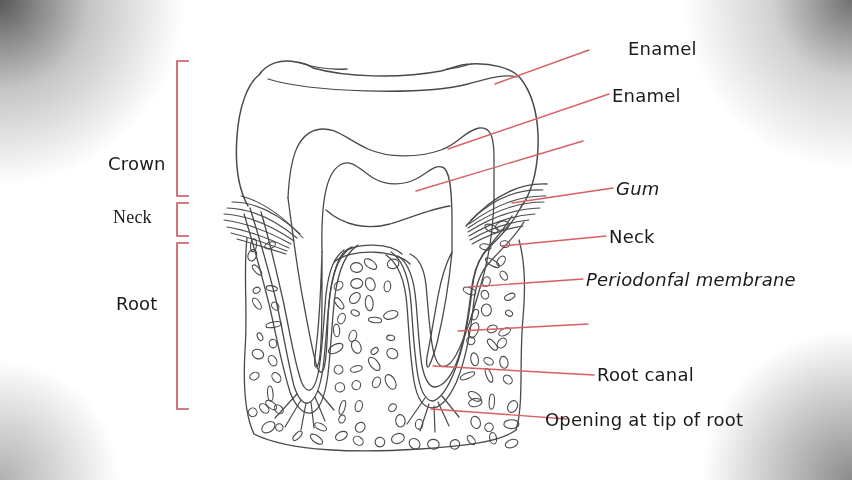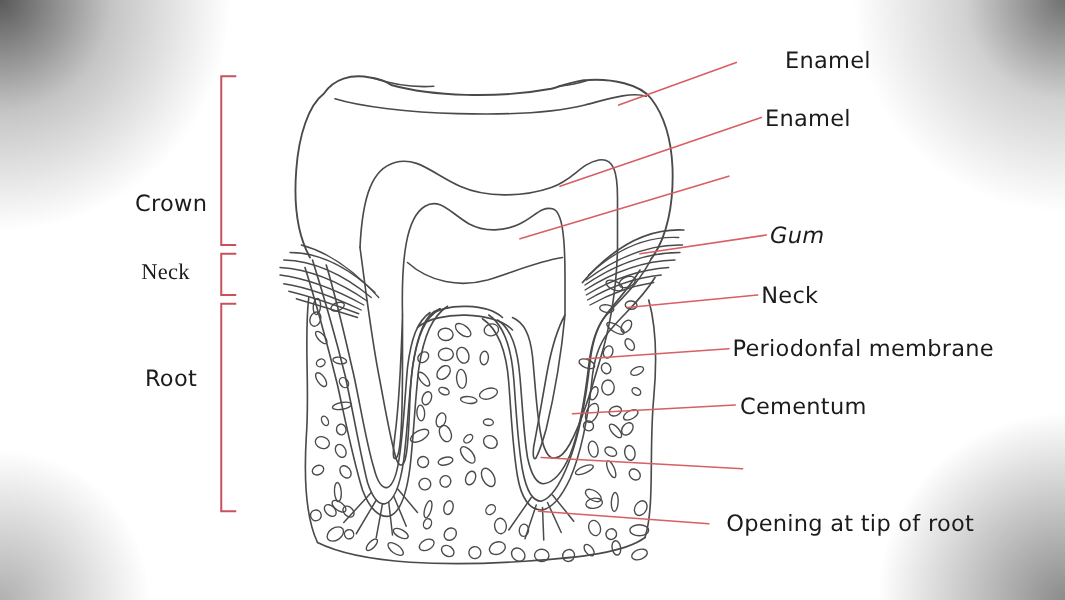--- a/index.html
+++ b/index.html
@@ -229,17 +229,17 @@
   </svg>
 
   <div class="label" style="left:108px;top:117px;margin-top:36px;">Crown</div>
   <div class="label" style="left:113px;top:207px;font-family:Liberation Serif, serif;">Neck</div>
   <div class="label" style="left:116px;top:293px;">Root</div>
 
   <div class="label" style="left:592px;top:38px;margin-left:36px;">Enamel</div>
   <div class="label" style="left:612px;top:85px;">Enamel</div>
   <div class="label" style="left:616px;top:178px;font-style:italic;">Gum</div>
   <div class="label" style="left:609px;top:226px;">Neck</div>
-  <div class="label" style="left:586px;top:269px;">Periodonfal membrane</div>
-  <div class="label" style="left:592px;top:315px;">Cementum</div>
-  <div class="label" style="left:581px;top:409px;">Opening at tip of root</div>
+  <div class="label" style="left:586px;top:269px;font-style:italic;">Periodonfal membrane</div>
+  <div class="label" style="left:597px;top:364px;">Root canal</div>
+  <div class="label" style="left:545px;top:409px;">Opening at tip of root</div>
 
 </div>
 
 </body></html>

